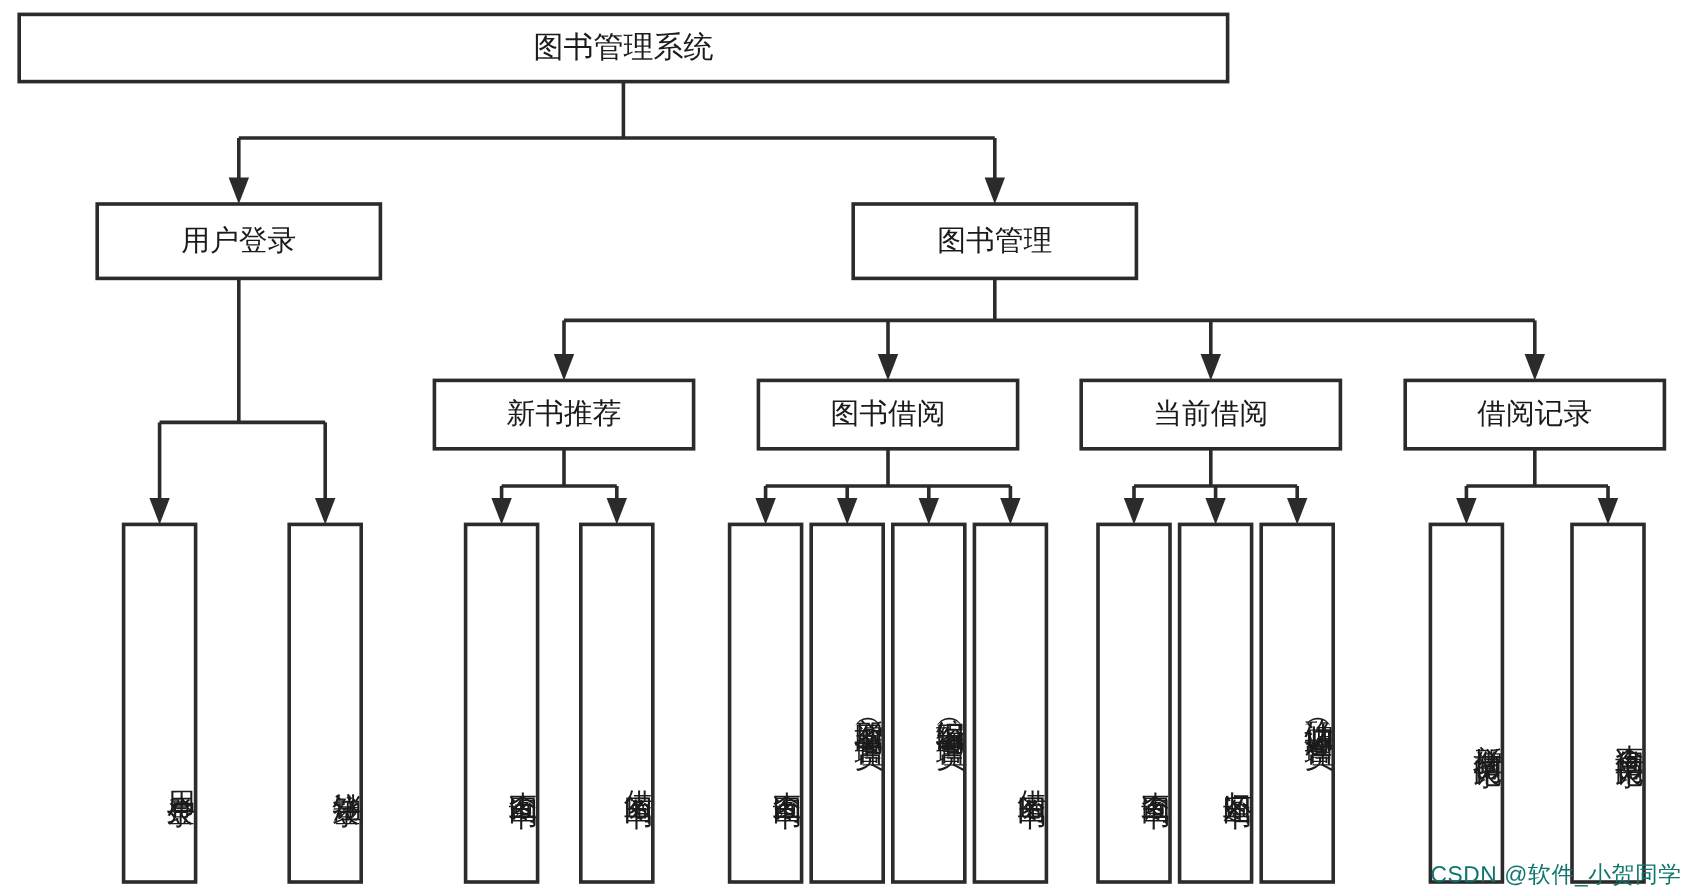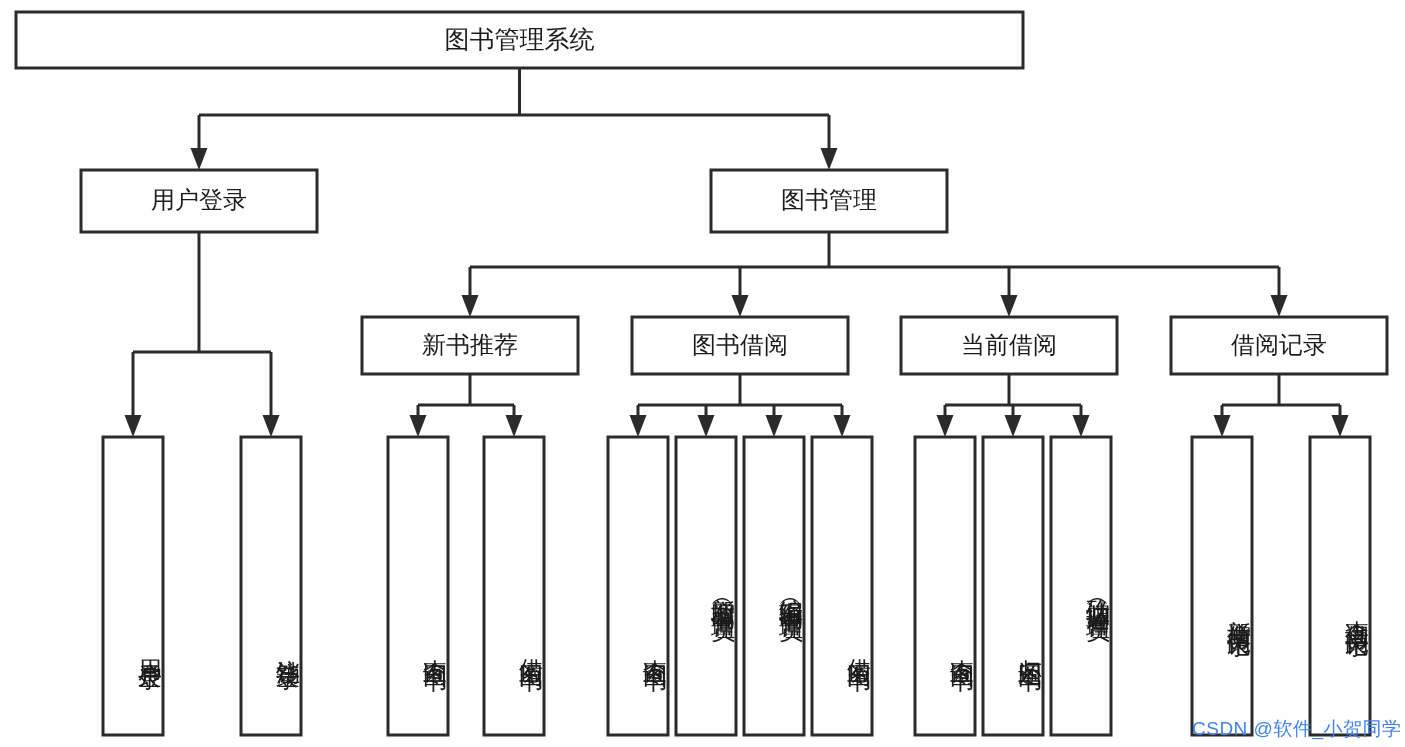--- a/index.html
+++ b/index.html
@@ -70,21 +70,21 @@
     text-align: center;
     pointer-events: none;
     display: flex;
     align-items: flex-start;
     justify-content: center;
   }
   .watermark {
     position: absolute;
     font-family: "Liberation Sans", "DejaVu Sans", sans-serif;
     font-size: 19px;
-    color: #3b82f6;
+    color: #0f766e;
     white-space: nowrap;
     letter-spacing: 0.5px;
   }
 </style>
 </head>
 <body>
 
 <div id="diagram-root">
 
   <svg class="flow" viewBox="0 0 1405 747">

